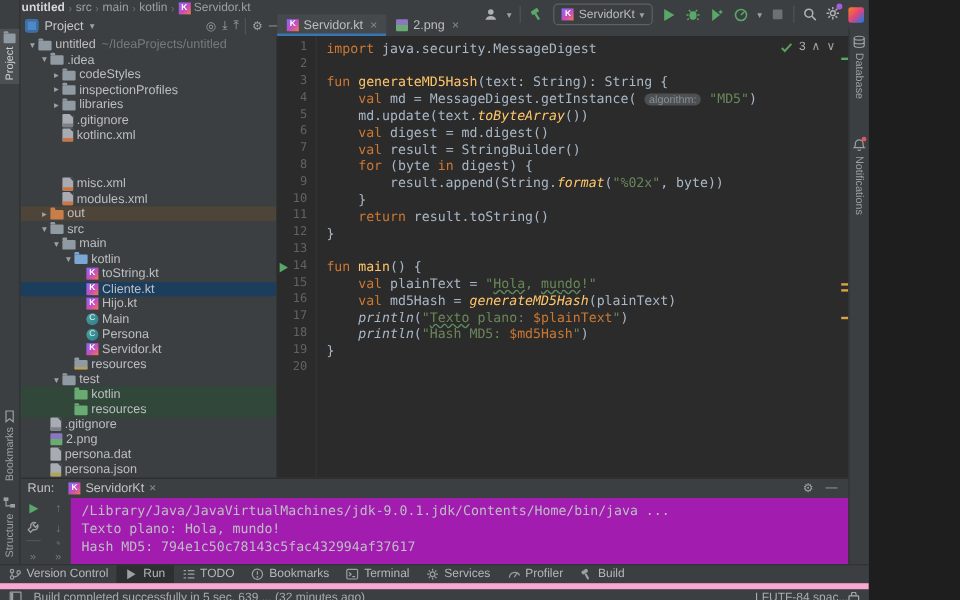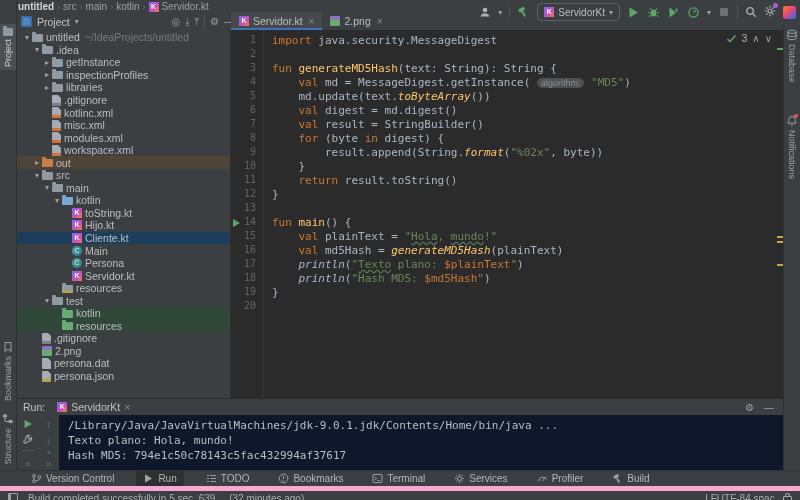--- a/index.html
+++ b/index.html
@@ -1,16 +1,16 @@
 <!DOCTYPE html>
 <html><head>
 <meta charset="utf-8">
 <style>
   html,body{margin:0;padding:0;background:#1e1e1e}
-  #app{position:relative;width:800px;height:500px;background:#3c3f41;font-family:"Liberation Sans",sans-serif;
+  #app{position:relative;width:724px;height:500px;background:#3c3f41;font-family:"Liberation Sans",sans-serif;
        color:#bbbbbb;overflow:hidden;font-size:11px;-webkit-font-smoothing:antialiased}
   .ic{display:inline-flex;align-items:center;justify-content:center;flex:none}
 
   
   #breadcrumb-bar{position:absolute;left:18px;top:0;height:13px;right:320px;display:flex;align-items:center;
        gap:3px;font-size:10px;color:#9da0a3;white-space:nowrap;overflow:hidden}
   .bc-item{display:flex;align-items:center;gap:3px}
   .bc-item.bold{color:#d4d6d8;font-weight:bold}
   .bc-sep{color:#6e7173;font-size:9px}
   #main-toolbar{position:absolute;right:4px;top:0;height:24px;display:flex;align-items:center;gap:7px;z-index:8}
@@ -89,27 +89,27 @@
   .amark.g{background:#59a869}
 
   
   #run-panel{position:absolute;left:17px;right:16px;top:398px;height:72px;background:#3c3f41;border-top:1px solid #2b2b2b}
   #rp-header{height:16px;display:flex;align-items:center;gap:8px;padding-left:6px;font-size:10.5px;color:#c0c2c4}
   .rp-tab{display:flex;align-items:center;gap:4px;height:16px;padding:0 4px}
   #rp-body{position:absolute;top:16px;left:0;right:0;bottom:0;display:flex}
   .rp-col{width:21px;flex:none;display:flex;flex-direction:column;align-items:center;gap:5px;padding-top:4px;color:#787b7e}
   .rp-col .divider{width:12px;height:1px;background:#515355}
   .rp-col .more{font-size:9px;color:#787b7e;margin-top:auto;margin-bottom:2px}
-  #console{flex:1;background:#0f172a;font:11px "DejaVu Sans Mono",monospace;color:#bcbec4;
+  #console{flex:1;background:#a21caf;font:11px "DejaVu Sans Mono",monospace;color:#bcbec4;
        padding:3px 0 0 9px;overflow:hidden;white-space:pre}
   .cline{height:15px;line-height:15px}
 
   
   #bottom-bar{position:absolute;left:0;right:0;top:470px;height:15px;background:#3c3f41;border-top:1px solid #303233;
-       display:flex;align-items:center;gap:15px;padding-left:24px;font-size:10px;color:#b4b6b8;z-index:7}
+       display:flex;align-items:center;gap:0;font-size:10px;color:#b4b6b8;z-index:7}
   .bb-item{display:flex;align-items:center;gap:4px;padding:0 7px;height:15px}
   .bb-item.active{background:#2d2f31}
   #status-bar{position:absolute;left:0;right:0;top:486px;height:14px;background:#3c3f41;border-top:5px solid #f9a8d4;
        display:flex;align-items:center;font-size:10px;color:#a8abad;padding:0 8px;gap:10px;z-index:7}
   #status-right{margin-left:auto;display:flex;align-items:center;}
   .lock{width:7px;height:6px;border:1px solid #a8abad;border-radius:1px;position:relative;margin-top:3px}
   .lock::before{content:"";position:absolute;top:-4px;left:1px;width:3px;height:3px;border:1px solid #a8abad;
        border-bottom:none;border-radius:3px 3px 0 0}
   .sq-ic{width:8px;height:8px;border:1px solid #9da0a3;border-radius:1px;box-shadow:inset 2px 0 0 #9da0a3}
 </style>
@@ -282,21 +282,21 @@
         <span class="ic">
           <span class="ic ic-folder"></span>
         </span>
         <span class="tlabel">.idea</span>
       </div>
       <div class="trow" style="padding-left: 25px;">
         <span class="chev">▸</span>
         <span class="ic">
           <span class="ic ic-folder"></span>
         </span>
-        <span class="tlabel">getInstance</span>
+        <span class="tlabel">codeStyles</span>
       </div>
       <div class="trow" style="padding-left: 25px;">
         <span class="chev">▸</span>
         <span class="ic">
           <span class="ic ic-folder"></span>
         </span>
         <span class="tlabel">inspectionProfiles</span>
       </div>
       <div class="trow" style="padding-left: 25px;">
         <span class="chev">▸</span>
@@ -312,40 +312,33 @@
         </span>
         <span class="tlabel">.gitignore</span>
       </div>
       <div class="trow" style="padding-left: 25px;">
         <span class="chev"></span>
         <span class="ic">
           <span class="ic ic-file xml"></span>
         </span>
         <span class="tlabel">kotlinc.xml</span>
       </div>
-      <div class="trow" style="padding-left: 25px;">
+      <div class="trow" style="padding-left: 25px; margin-top: 28px;">
         <span class="chev"></span>
         <span class="ic">
           <span class="ic ic-file xml"></span>
         </span>
         <span class="tlabel">misc.xml</span>
       </div>
       <div class="trow" style="padding-left: 25px;">
         <span class="chev"></span>
         <span class="ic">
           <span class="ic ic-file xml"></span>
         </span>
         <span class="tlabel">modules.xml</span>
-      </div>
-      <div class="trow" style="padding-left: 25px;">
-        <span class="chev"></span>
-        <span class="ic">
-          <span class="ic ic-file xml"></span>
-        </span>
-        <span class="tlabel">workspace.xml</span>
       </div>
       <div class="trow exc" style="padding-left: 15px;">
         <span class="chev">▸</span>
         <span class="ic">
           <span class="ic ic-folder exc"></span>
         </span>
         <span class="tlabel">out</span>
       </div>
       <div class="trow" style="padding-left: 15px;">
         <span class="chev">▾</span>
@@ -368,33 +361,33 @@
         </span>
         <span class="tlabel">kotlin</span>
       </div>
       <div class="trow" style="padding-left: 45px;">
         <span class="chev"></span>
         <span class="ic">
           <span class="ic ic-kt">K</span>
         </span>
         <span class="tlabel">toString.kt</span>
       </div>
+      <div class="trow sel" style="padding-left: 45px;">
+        <span class="chev"></span>
+        <span class="ic">
+          <span class="ic ic-kt">K</span>
+        </span>
+        <span class="tlabel">Cliente.kt</span>
+      </div>
       <div class="trow" style="padding-left: 45px;">
         <span class="chev"></span>
         <span class="ic">
           <span class="ic ic-kt">K</span>
         </span>
         <span class="tlabel">Hijo.kt</span>
-      </div>
-      <div class="trow sel" style="padding-left: 45px;">
-        <span class="chev"></span>
-        <span class="ic">
-          <span class="ic ic-kt">K</span>
-        </span>
-        <span class="tlabel">Cliente.kt</span>
       </div>
       <div class="trow" style="padding-left: 45px;">
         <span class="chev"></span>
         <span class="ic">
           <span class="ic ic-class">C</span>
         </span>
         <span class="tlabel">Main</span>
       </div>
       <div class="trow" style="padding-left: 45px;">
         <span class="chev"></span>

